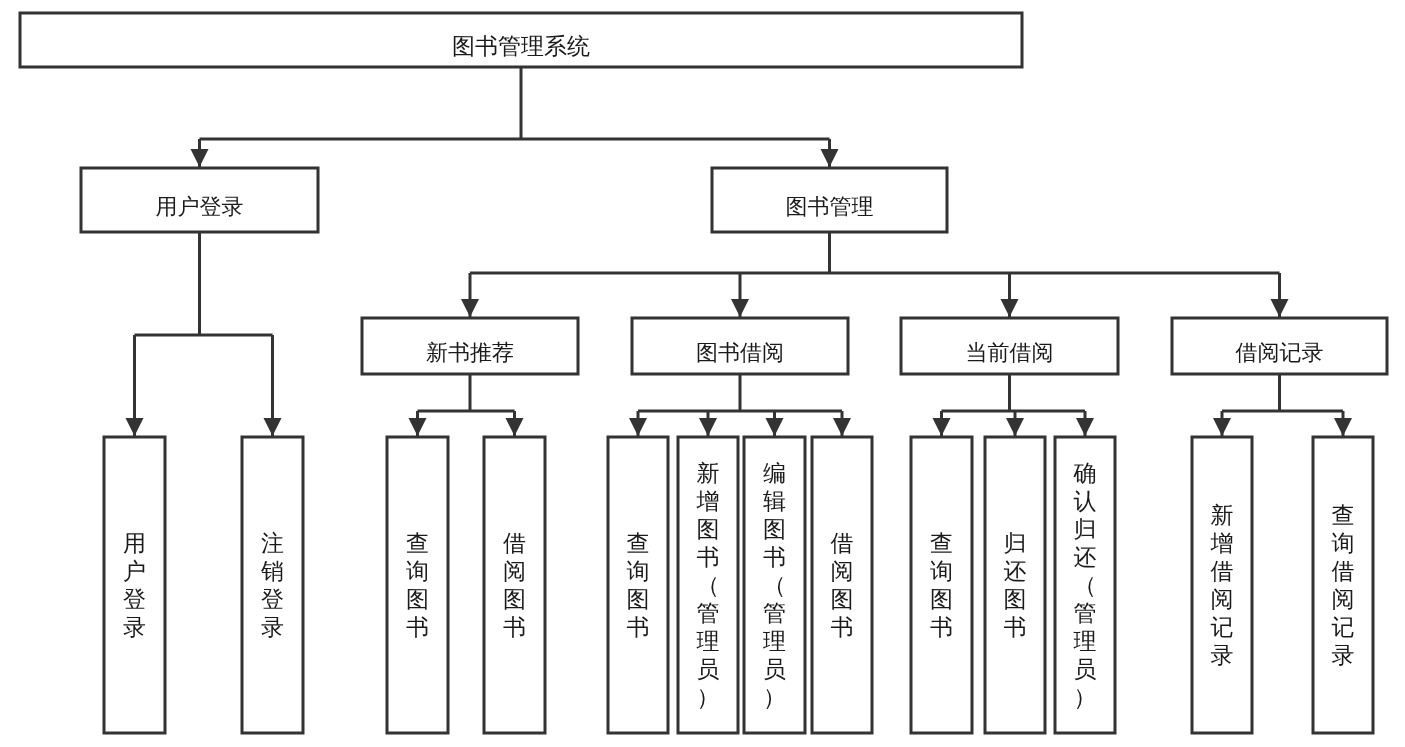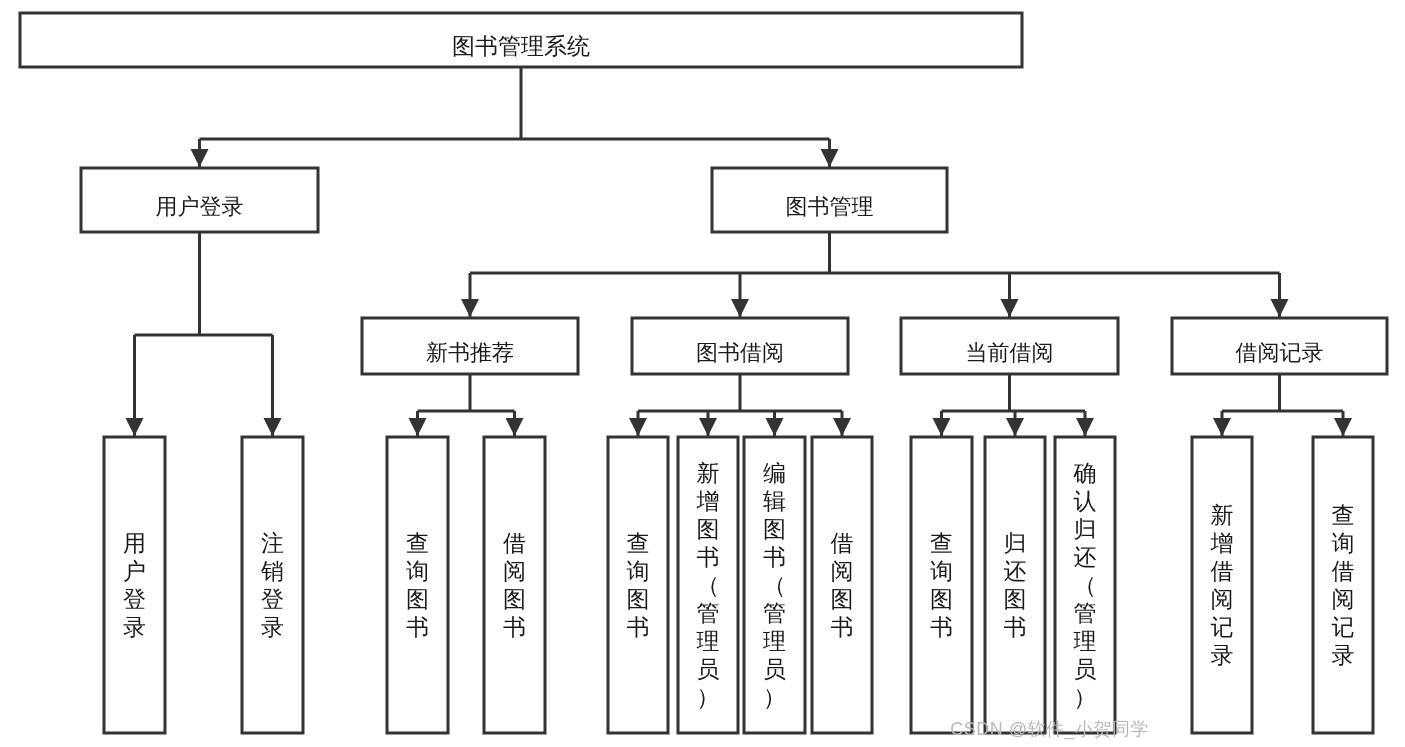--- a/index.html
+++ b/index.html
@@ -198,14 +198,13 @@
         <g>
           <rect x="1192" y="437" width="60" height="296" class="node-box"></rect>
           <text x="1222" y="522.84" class="leaf-label-stack" text-anchor="middle" font-family="&quot;Liberation Sans&quot;, &quot;DejaVu Sans&quot;, sans-serif" font-size="23" fill="#1a1a1a"><tspan x="1222" dy="0">新</tspan><tspan x="1222" dy="28">增</tspan><tspan x="1222" dy="28">借</tspan><tspan x="1222" dy="28">阅</tspan><tspan x="1222" dy="28">记</tspan><tspan x="1222" dy="28">录</tspan></text>
         </g>
         <g>
           <rect x="1313" y="437" width="60" height="296" class="node-box"></rect>
           <text x="1343" y="522.84" class="leaf-label-stack" text-anchor="middle" font-family="&quot;Liberation Sans&quot;, &quot;DejaVu Sans&quot;, sans-serif" font-size="23" fill="#1a1a1a"><tspan x="1343" dy="0">查</tspan><tspan x="1343" dy="28">询</tspan><tspan x="1343" dy="28">借</tspan><tspan x="1343" dy="28">阅</tspan><tspan x="1343" dy="28">记</tspan><tspan x="1343" dy="28">录</tspan></text>
         </g>
       </g>
   </svg>
-  <div class="watermark">CSDN @软件_小贺同学</div>
 </div>
 
 </body></html>

